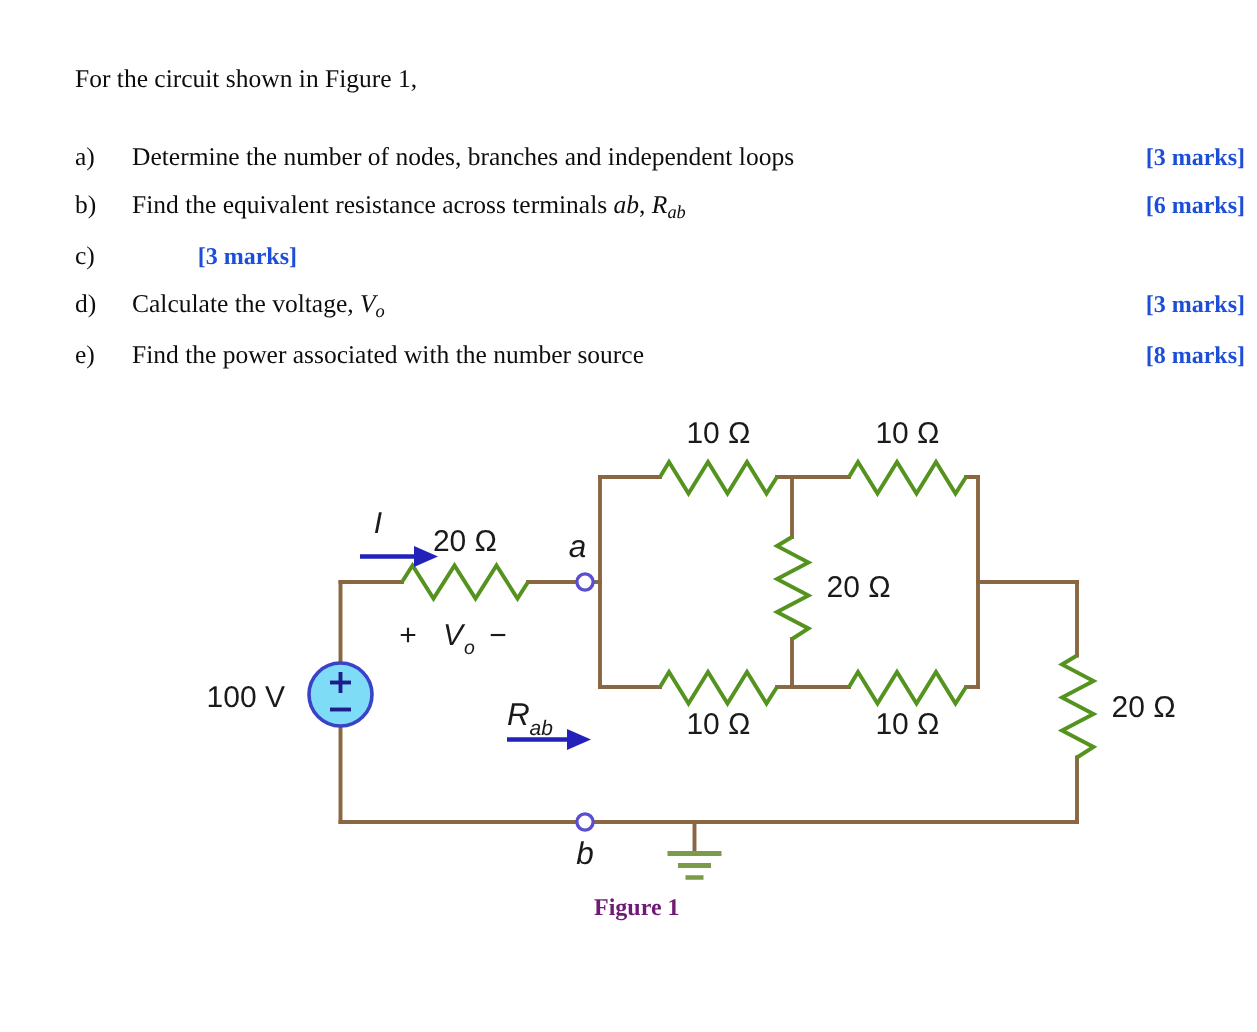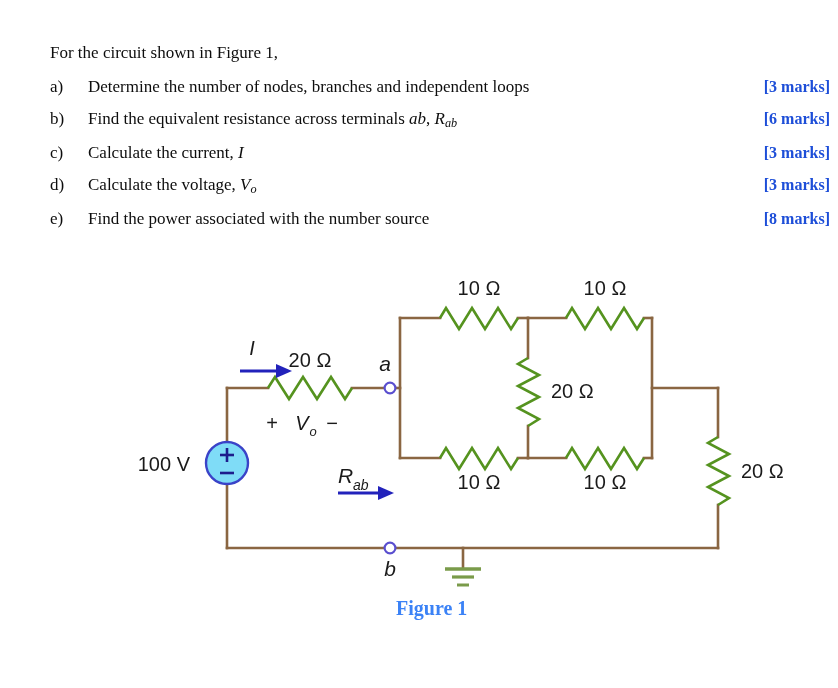--- a/index.html
+++ b/index.html
@@ -21,21 +21,21 @@
     position: absolute;
     left: 50px;
     top: 43px;
     width: 780px;
   }
   .intro-line {
     font-family: "Liberation Serif", serif;
     font-size: 17px;
     line-height: 20px;
     color: #0d0d0d;
-    margin-bottom: 14px;
+    margin-bottom: 32px;
   }
   .q-row {
     display: flex;
     align-items: baseline;
     margin-bottom: 12px;
   }
   .q-letter {
     width: 38px;
     flex: 0 0 38px;
     font-size: 17px;
@@ -78,23 +78,23 @@
     left: 0;
     top: 0;
   }
   .fig-caption {
     position: absolute;
     left: 0;
     top: 332px;
     width: 838px;
     text-align: center;
     font-family: "Liberation Serif", serif;
-    font-size: 20px;
+    font-size: 16px;
     font-weight: bold;
-    color: #3b82f6;
+    color: #701a75;
   }
   
   #figure-caption {
     left: 396px;
     width: 140px;
     text-align: left;
   }
 </style>
 </head>
 <body>
@@ -110,21 +110,20 @@
   </div>
 
   <div class="q-row">
     <span class="q-letter">b)</span>
     <span class="q-text">Find the equivalent resistance across terminals <i>ab</i>, <i>R</i><sub>ab</sub></span>
     <span class="q-marks">[6 marks]</span>
   </div>
 
   <div class="q-row">
     <span class="q-letter">c)</span>
-    <span class="q-text">Calculate the current, <i>I</i></span>
     <span class="q-marks">[3 marks]</span>
   </div>
 
   <div class="q-row">
     <span class="q-letter">d)</span>
     <span class="q-text">Calculate the voltage, <i>V</i><sub>o</sub></span>
     <span class="q-marks">[3 marks]</span>
   </div>
 
   <div class="q-row">

